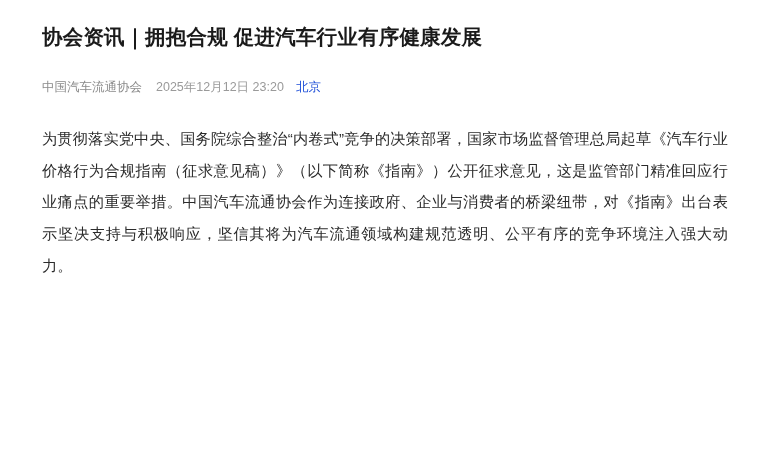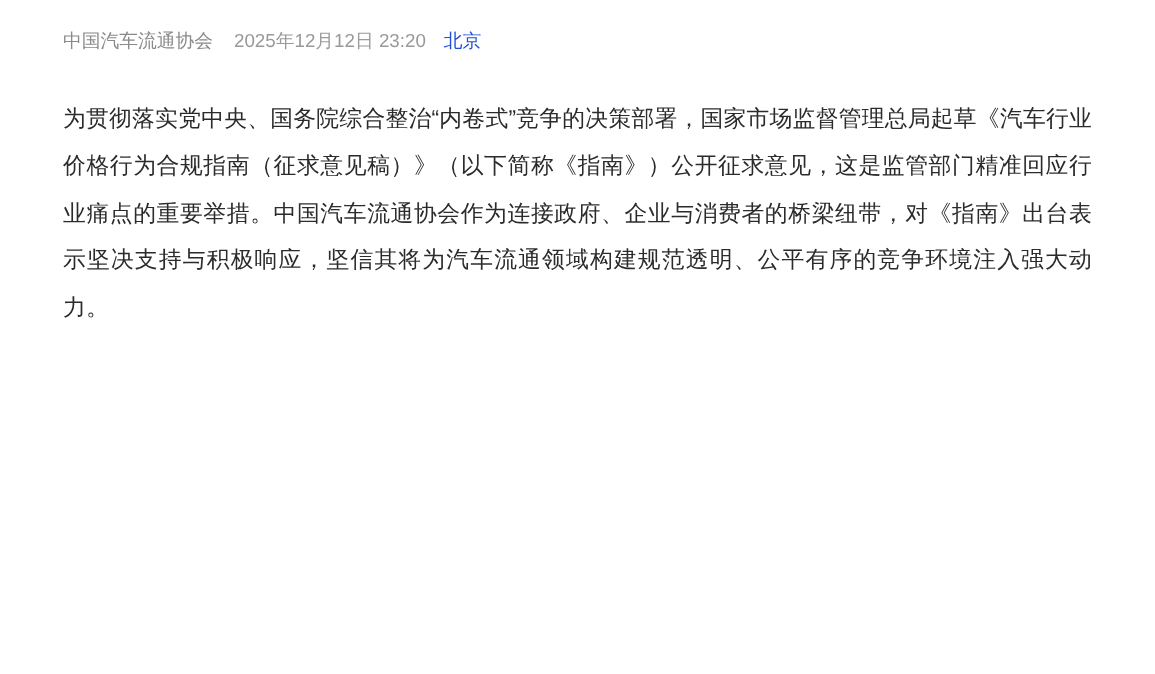--- a/index.html
+++ b/index.html
@@ -24,21 +24,21 @@
   .article-title {
     font-size: 20.5px;
     font-weight: bold;
     color: #1a1a1a;
     line-height: 1.45;
     letter-spacing: 0.2px;
     margin: 0 0 0 0;
     padding-top: 6px;
   }
   .meta-line {
-    margin-top: 3px;
+    margin-top: 27px;
     font-size: 12.5px;
     color: #8a8a8a;
     line-height: 1.4;
     display: flex;
     align-items: center;
     gap: 0;
   }
   .meta-source {
     color: #8a8a8a;
     margin-right: 14px;
@@ -81,20 +81,21 @@
   }
   .search-sup svg {
     display: block;
   }
 </style>
 </head>
 <body>
 
 <div class="page">
 
+  <h1 class="article-title">协会资讯｜拥抱合规 促进汽车行业有序健康发展</h1>
 
   <div class="meta-line">
     <span class="meta-source">中国汽车流通协会</span>
     <span class="meta-date">2025年12月12日 23:20</span>
     <span class="meta-location">北京</span>
   </div>
 
   <div class="body-copy">
 
 

